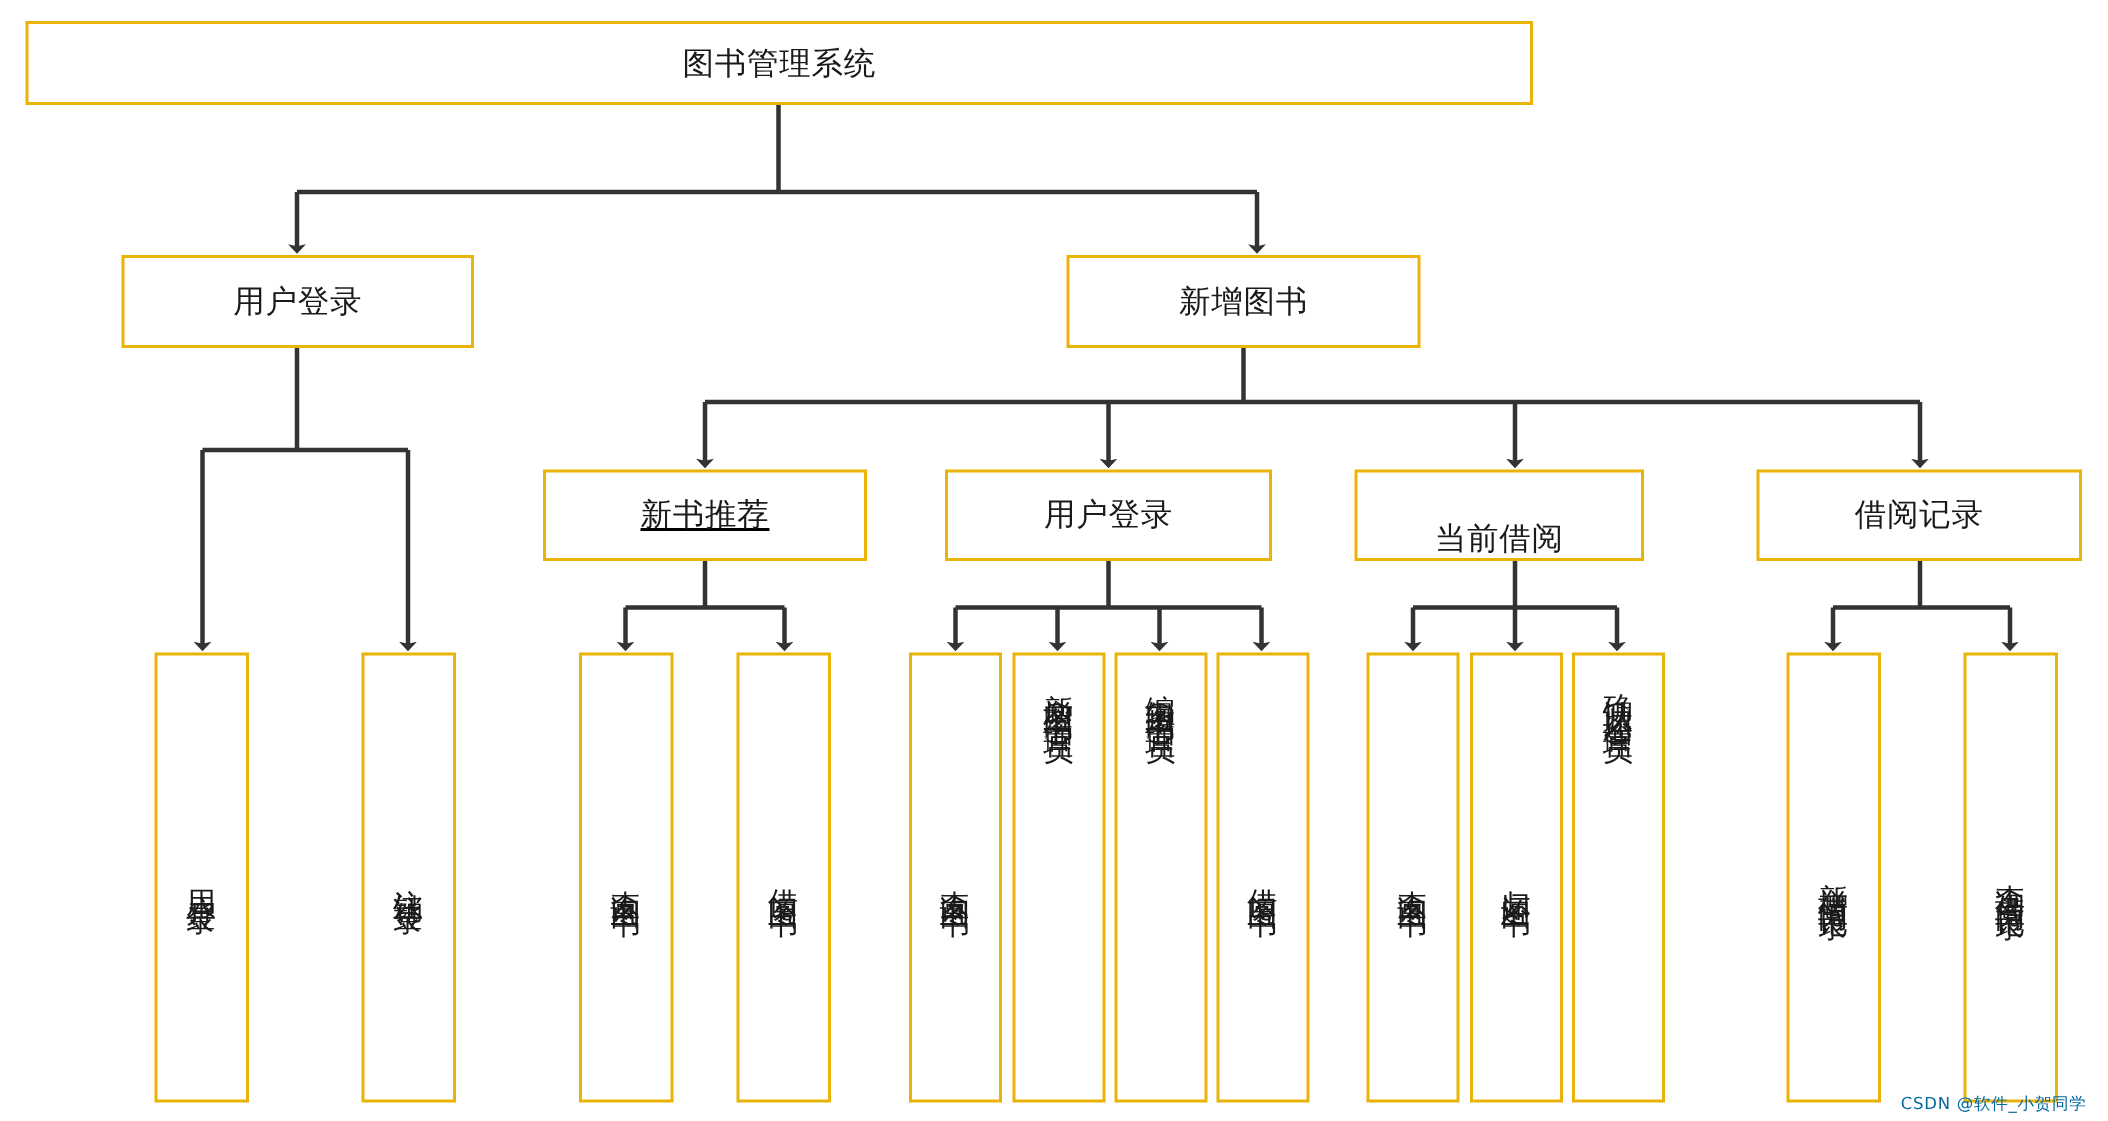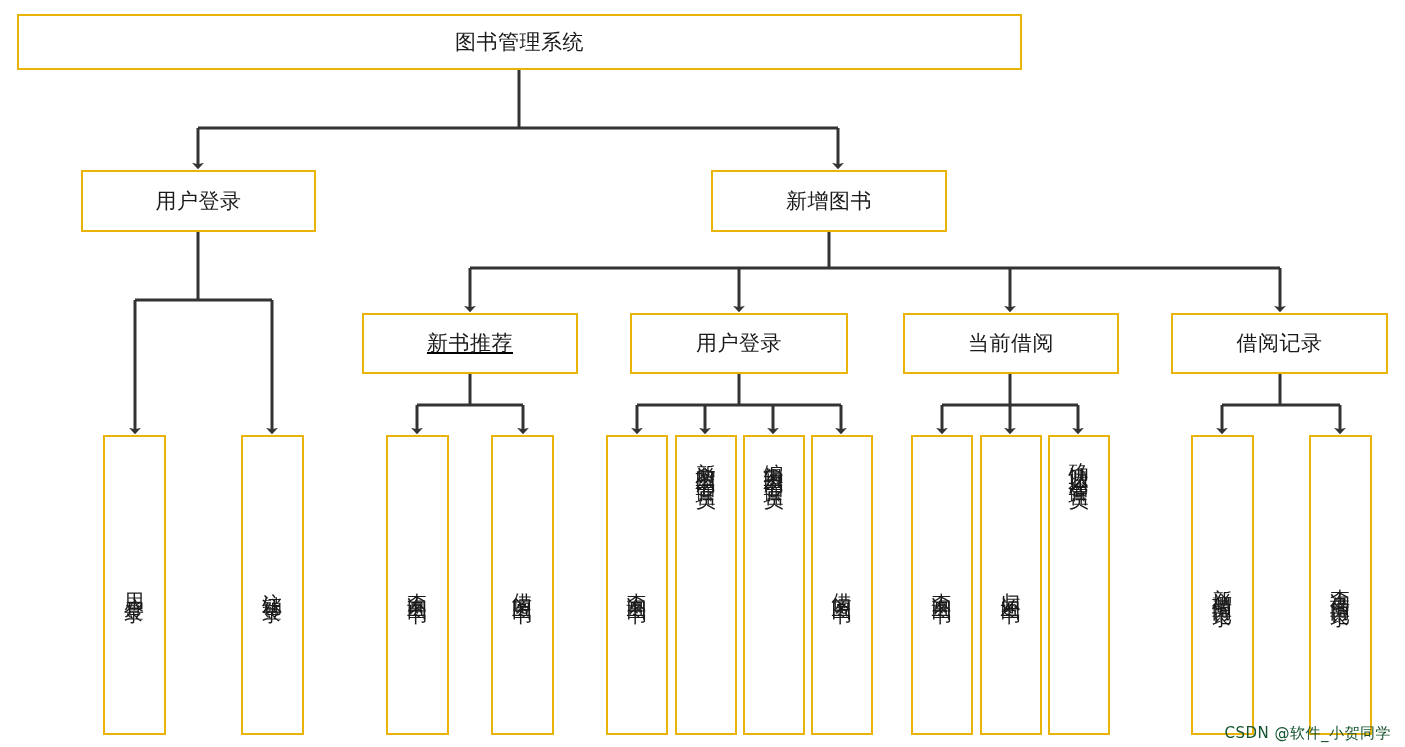--- a/index.html
+++ b/index.html
@@ -58,22 +58,22 @@
     line-height: 1.0;
   }
   .node.vert.mid {
     align-items: center;
     padding-top: 0;
   }
   #watermark {
     position: absolute;
     right: 14px;
     bottom: 4px;
-    color: #14532d;
-    font-size: 15px;
+    color: #0369a1;
+    font-size: 11px;
     letter-spacing: 0.5px;
     white-space: nowrap;
     z-index: 5;
   }
 </style>
 </head>
 <body>
 
 <div id="canvas">
 
@@ -142,21 +142,21 @@
   </div>
 
   <div class="node horiz" style="left:362px; top:313px; width:216px; height:61px;text-decoration:underline;">
     <span class="label">新书推荐</span>
   </div>
 
   <div class="node horiz" style="left:630px; top:313px; width:218px; height:61px;">
     <span class="label">用户登录</span>
   </div>
 
-  <div class="node horiz" style="left:903px; top:313px; width:216px; height:61px;">
+  <div class="node horiz" style="left:903px; top:313px; width:193px; height:61px;align-items:flex-end;">
     <span class="label">当前借阅</span>
   </div>
 
   <div class="node horiz" style="left:1171px; top:313px; width:217px; height:61px;">
     <span class="label">借阅记录</span>
   </div>
 
   <div class="node vert mid" style="left:103px; top:435px; width:63px; height:300px;">
     <span class="label">用户登录</span>
   </div>

